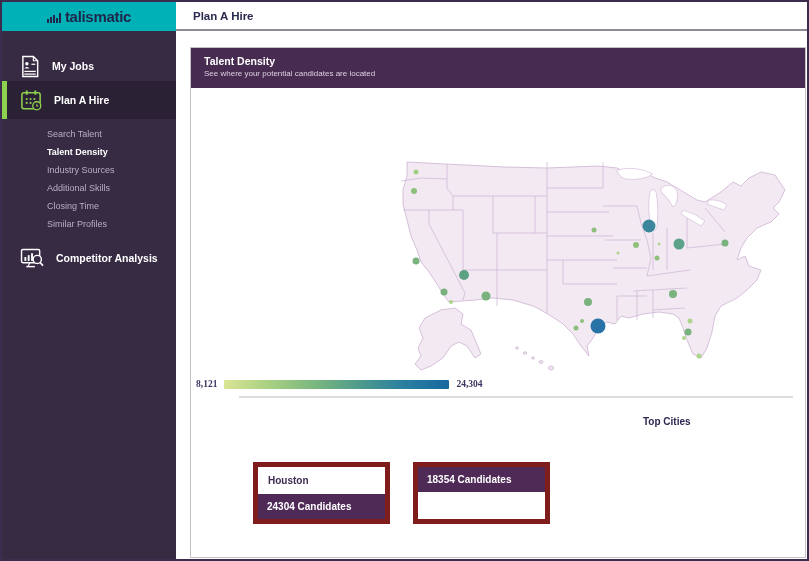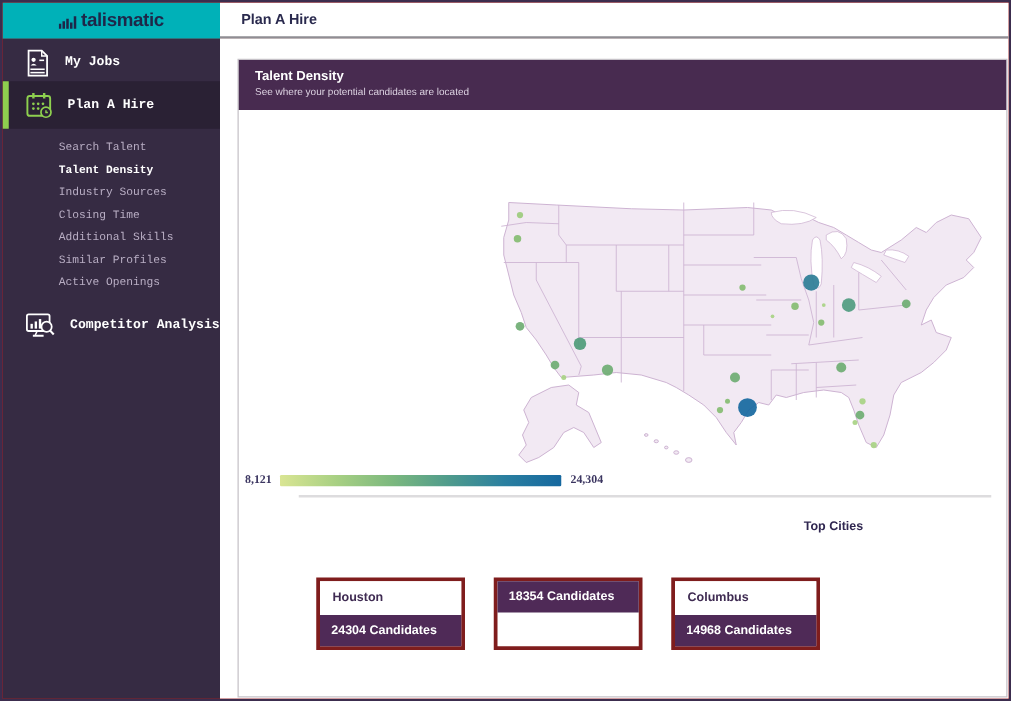--- a/index.html
+++ b/index.html
@@ -12,21 +12,21 @@
   .topbar { display:flex; height:29px; flex:0 0 29px; }
   .logo { width:174px; flex:0 0 174px; background:#00b1b8; display:flex;
           align-items:center; justify-content:center; gap:3px; cursor:pointer; }
   .logo-text { color:#1e2749; font-weight:bold; font-size:15px; letter-spacing:-0.3px; }
   .pagebar { flex:1; background:#fff; border-bottom:2px solid #8f8d93;
              display:flex; align-items:center; padding-left:17px; }
   .page-title { color:#2a2a4e; font-weight:bold; font-size:11.5px; }
 
   
   .body { flex:1; display:flex; min-height:0; }
-  .sidebar { width:174px; flex:0 0 174px; background:#362b43; padding-top:4px;font-family:Liberation Mono, monospace; }
+  .sidebar { width:174px; flex:0 0 174px; background:#362b43; padding-top:20px; }
   .nav-item { height:30px; display:flex; align-items:center; gap:11px;
               padding-left:13px; cursor:pointer; border-left:5px solid transparent; }
   .nav-item .lbl { color:#fff; font-weight:bold; font-size:10.5px; }
   .nav-item.active { background:#2a2134; border-left-color:#8ed04f; height:38px; }
   .subnav { padding:6px 0 8px 45px; }
   .sub-item { height:18px; display:flex; align-items:center; font-size:9px;
               color:#b9aec4; cursor:pointer; }
   .sub-item.active { color:#ffffff; font-weight:bold; }
   .nav-item.compet { height:30px; margin-top:2px; }
 
@@ -46,21 +46,21 @@
   .legend-label { font-size:9.5px; font-weight:bold; color:#3b3560;font-family:Liberation Serif, serif; }
   .legend-bar { width:225px; height:9px; border-radius:1px; }
 
   .divider { position:absolute; top:348px; left:48px; right:12px; height:2px;
              background:#dddcde; }
 
   .top-cities { position:absolute; top:363px; left:0; width:100%; }
   .top-cities span { margin-left:452px; font-size:10px; font-weight:bold; color:#2f2650; }
 
   .cards { position:absolute; top:414px; left:62px; display:flex; gap:23px; }
-  .card { width:119px; border:3px solid #7f1d1d; background:#fff; cursor:pointer; }
+  .card { width:137px; border:5px solid #7f1d1d; background:#fff; cursor:pointer; }
   .card-city { height:27px; display:flex; align-items:center; padding-left:10px;
                color:#3f2b52; font-weight:bold; font-size:10px; background:#fff; }
   .card-count { height:25px; display:flex; align-items:center; padding-left:9px;
                 color:#fff; font-weight:bold; font-size:10px; background:#4f2a57; }
 </style>
 </head>
 <body>
 
 <div class="app">
 
@@ -110,24 +110,23 @@
           <circle cx="17.5" cy="17.5" r="4.2" fill="#2a2134" stroke="#8ed04f" stroke-width="1.4"></circle>
           <path d="M17.5,15.8 v1.9 h1.6" fill="none" stroke="#8ed04f" stroke-width="1.2"></path>
         </svg>
         <span class="lbl">Plan A Hire</span>
       </div>
 
       <div class="subnav">
         <div class="sub-item">Search Talent</div>
         <div class="sub-item active">Talent Density</div>
         <div class="sub-item">Industry Sources</div>
+        <div class="sub-item">Additional Skills</div>
         <div class="sub-item">Closing Time</div>
-        <div class="sub-item">Additional Skills</div>
         <div class="sub-item">Similar Profiles</div>
-        <div class="sub-item">Active Openings</div>
       </div>
 
       <div class="nav-item compet">
         <svg width="25" height="21" viewBox="0 0 26 22">
           <rect x="1.5" y="1.5" width="19" height="14" rx="1.5" fill="none" stroke="#ffffff" stroke-width="1.5"></rect>
           <rect x="4.5" y="9.5" width="2" height="4" fill="#ffffff"></rect>
           <rect x="8" y="7.5" width="2" height="6" fill="#ffffff"></rect>
           <rect x="11.5" y="5.5" width="2" height="8" fill="#ffffff"></rect>
           <circle cx="18" cy="12" r="4.3" fill="#362b43" stroke="#ffffff" stroke-width="1.5"></circle>
           <line x1="21" y1="15.2" x2="24" y2="18.4" stroke="#ffffff" stroke-width="1.8"></line>
@@ -242,22 +241,18 @@
         </div>
 
         <div class="cards">
           <div class="card">
             <div class="card-city">Houston</div>
             <div class="card-count">24304 Candidates</div>
           </div>
           <div class="card">
             <div class="card-count">18354 Candidates</div>
           </div>
-          <div class="card">
-            <div class="card-city">Columbus</div>
-            <div class="card-count">14968 Candidates</div>
-          </div>
         </div>
 
       </div>
     </div>
   </div>
 </div>
 
 </body></html>

